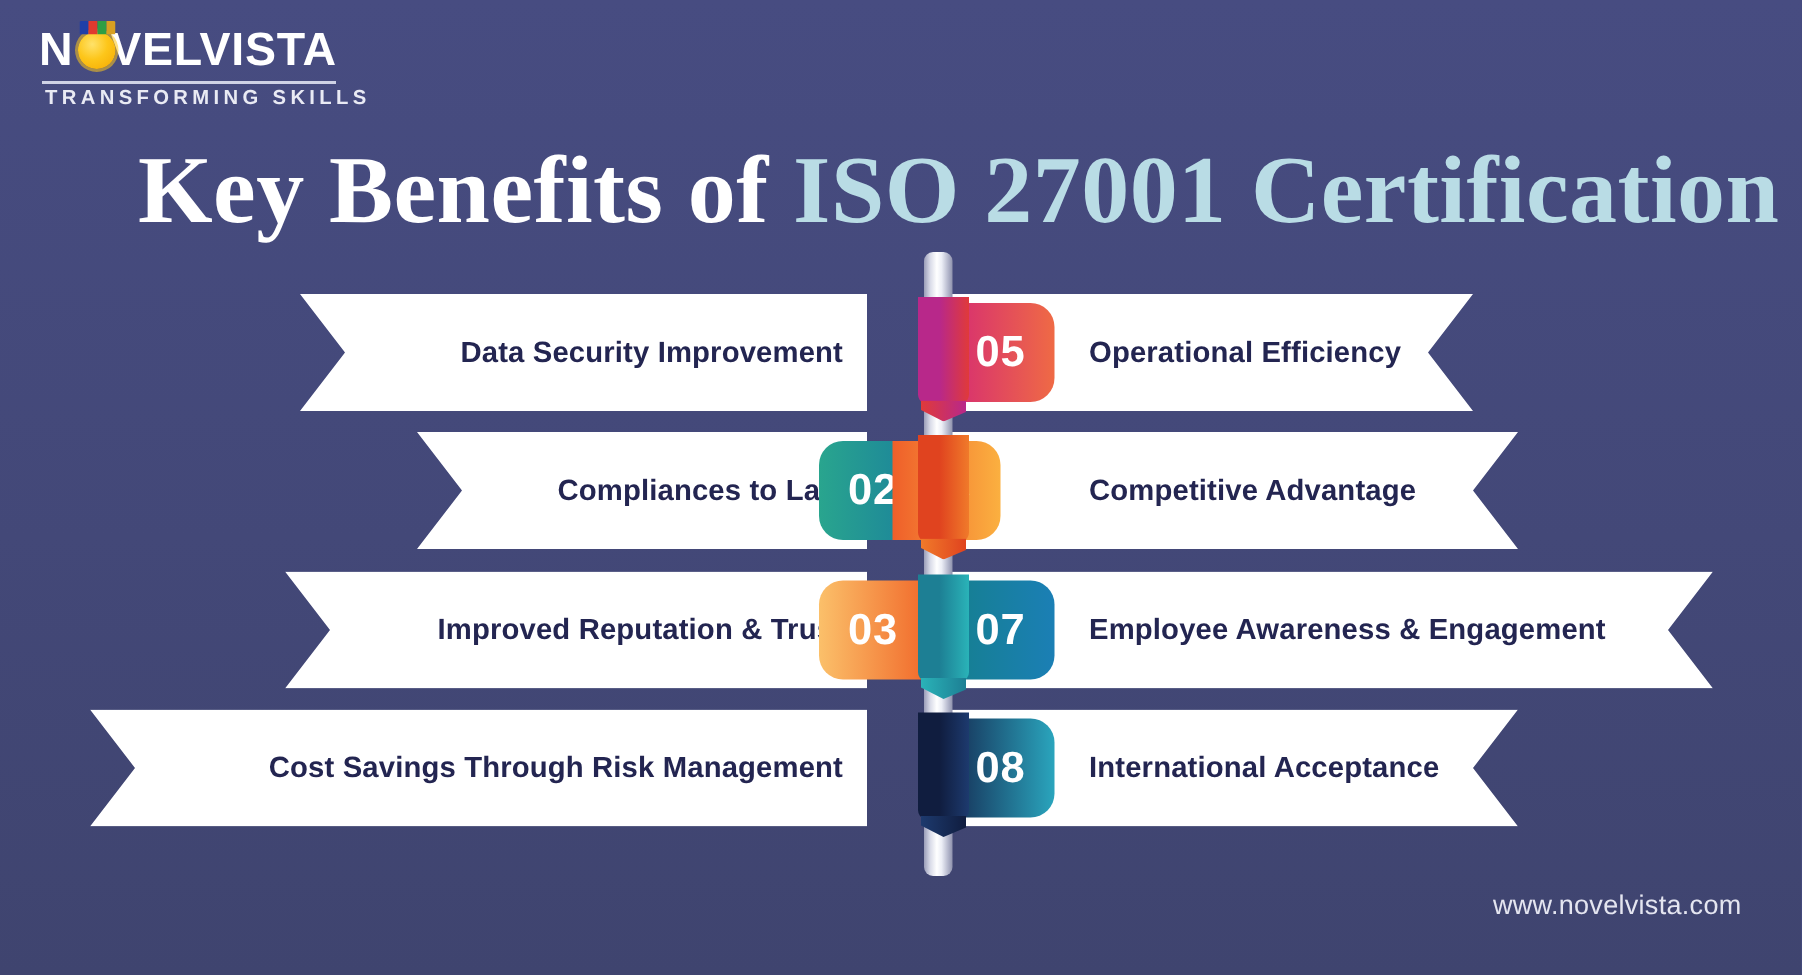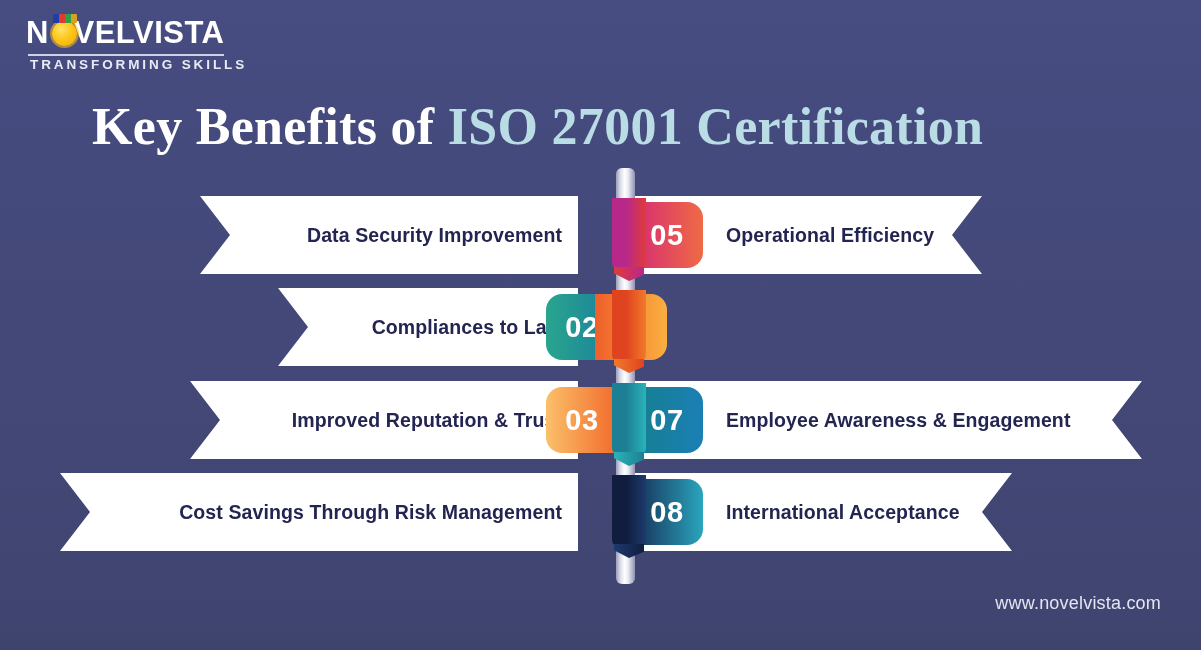--- a/index.html
+++ b/index.html
@@ -84,21 +84,21 @@
     color:#e9eaf4;
     white-space:nowrap;
   }
 
   
   #headline {
     position:absolute;
     left:92px; top:96px;
     font-family:"Liberation Serif", serif;
     font-weight:bold;
-    font-size:52px;
+    font-size:64px;
     line-height:62px;
     color:#ffffff;
     white-space:nowrap;
     letter-spacing:0.3px;
   }
   #headline .accent { color:#b9dce5; }
 
   
   .row { position:absolute; left:0; width:1201px; }
   .band {
@@ -214,20 +214,23 @@
         <div class="badge r" style="left: 631px; background: linear-gradient(90deg, rgb(213, 42, 116) 0%, rgb(239, 106, 69) 100%);">05</div>
         <div class="fold" style="left: 612px; z-index: 3;">
           <div class="face" style="background: linear-gradient(90deg, rgb(184, 40, 138) 0%, rgb(184, 40, 138) 42%, rgb(224, 58, 58) 100%);"></div>
           <div class="tail" style="background: linear-gradient(90deg, rgb(224, 58, 58) 0%, rgb(184, 40, 138) 100%);"></div>
         </div>
       </div>
       <div class="row" style="top: 288px; height: 78px;">
         <div class="band left" style="left: 278px; width: 300px;">
           <div class="band-label l" style="left: 0px; right: 0px; justify-content: flex-end;">Compliances to Law</div>
         </div>
+        <div class="band right" style="left: 622px; width: 390px;">
+          <div class="band-label r" style="left: 88px;">Competitive Advantage</div>
+        </div>
         <div class="badge l" style="left: 546px; background: linear-gradient(90deg, rgb(41, 165, 142) 0%, rgb(26, 127, 156) 100%);">02</div>
         <div class="badge r" style="left: 595px; background: linear-gradient(90deg, rgb(239, 95, 42) 0%, rgb(251, 176, 64) 100%);">06</div>
         <div class="fold" style="left: 612px; z-index: 3;">
           <div class="face" style="background: linear-gradient(90deg, rgb(224, 67, 31) 0%, rgb(224, 67, 31) 42%, rgb(240, 122, 42) 100%);"></div>
           <div class="tail" style="background: linear-gradient(90deg, rgb(240, 122, 42) 0%, rgb(224, 67, 31) 100%);"></div>
         </div>
       </div>
       <div class="row" style="top: 381px; height: 78px;">
         <div class="band left" style="left: 190px; width: 388px;">
           <div class="band-label l" style="left: 0px; right: 0px; justify-content: flex-end;">Improved Reputation &amp; Trust</div>

